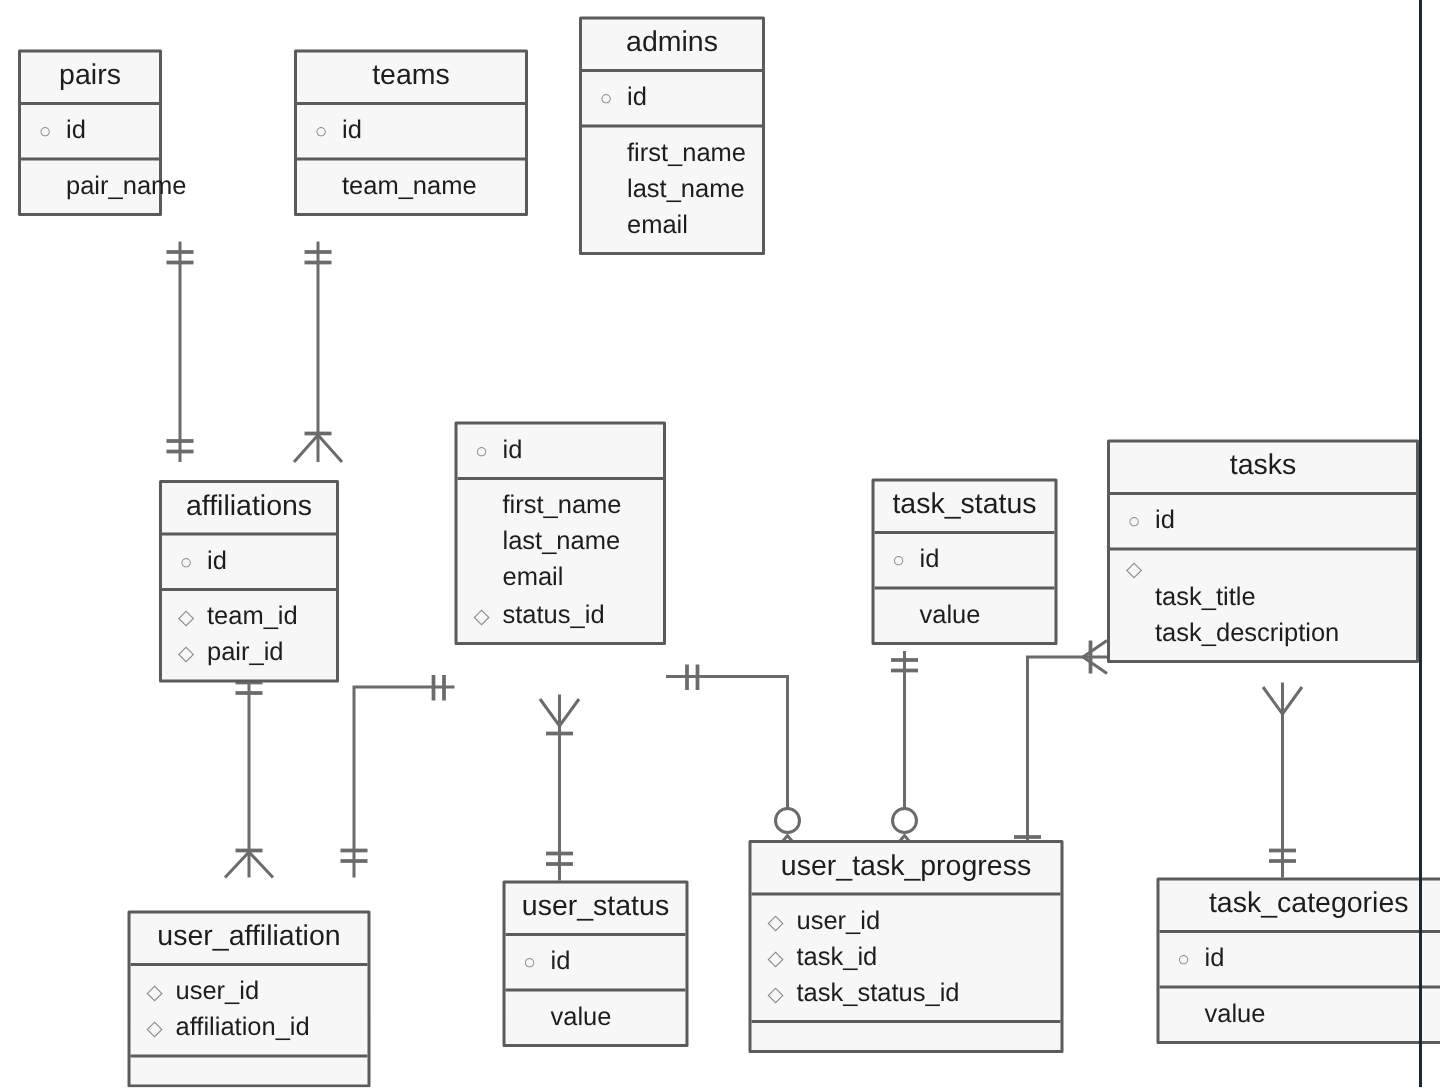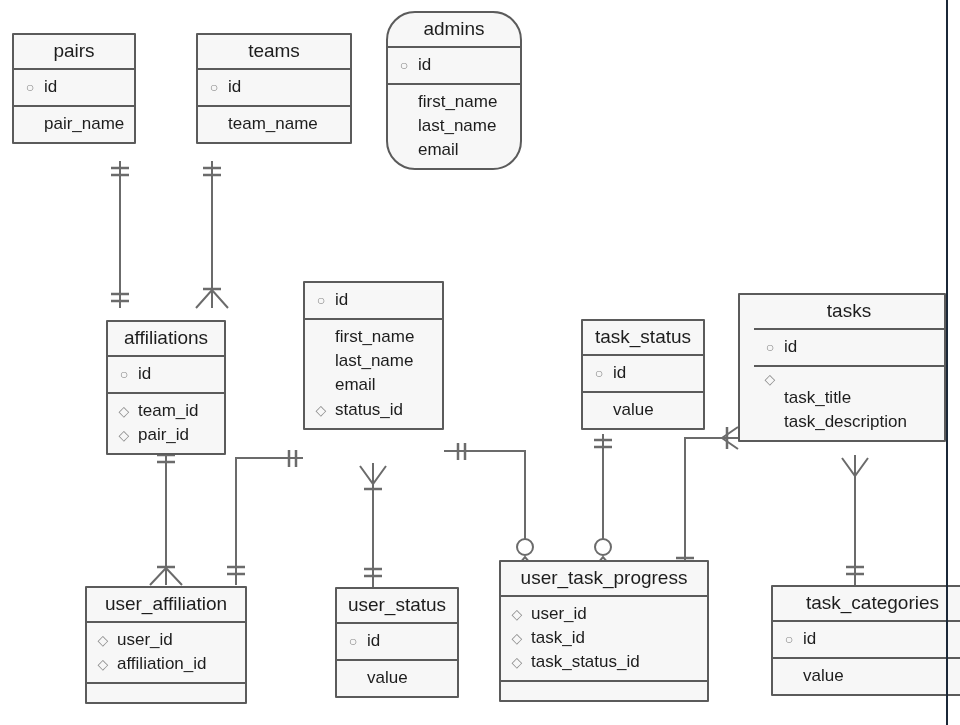--- a/index.html
+++ b/index.html
@@ -120,21 +120,21 @@
 
       <path d="M855 455 L855 585"></path>
       <path d="M842 458 L855 476 L868 458" stroke-width="2"></path>
       <path d="M846 567 L864 567" stroke-width="2.5"></path>
       <path d="M846 574 L864 574" stroke-width="2.5"></path>
 
     </g>
   </svg>
 
   <div id="entity-layer">
-      <div class="entity" style="left: 12px; top: 33px; width: 124px;">
+      <div class="entity" style="left: 12px; top: 33px; width: 96px;">
         <div class="ent-title">pairs</div>
         <div class="ent-sec">
           <div class="row">
             <span class="key">○</span>
             <span class="lbl">id</span>
           </div>
         </div>
         <div class="ent-sec last">
           <div class="row">
             <span class="key"></span>
@@ -150,21 +150,21 @@
             <span class="lbl">id</span>
           </div>
         </div>
         <div class="ent-sec last">
           <div class="row">
             <span class="key"></span>
             <span class="lbl">team_name</span>
           </div>
         </div>
       </div>
-      <div class="entity" style="left: 386px; top: 11px; width: 136px; border-radius: 29px;">
+      <div class="entity" style="left: 386px; top: 11px; width: 124px;">
         <div class="ent-title">admins</div>
         <div class="ent-sec">
           <div class="row">
             <span class="key">○</span>
             <span class="lbl">id</span>
           </div>
         </div>
         <div class="ent-sec last">
           <div class="row">
             <span class="key"></span>
@@ -233,21 +233,21 @@
             <span class="lbl">id</span>
           </div>
         </div>
         <div class="ent-sec last">
           <div class="row">
             <span class="key"></span>
             <span class="lbl">value</span>
           </div>
         </div>
       </div>
-      <div class="entity" style="left: 738px; top: 293px; width: 208px; padding-left: 14px;">
+      <div class="entity" style="left: 738px; top: 293px; width: 208px;">
         <div class="ent-title">tasks</div>
         <div class="ent-sec">
           <div class="row">
             <span class="key">○</span>
             <span class="lbl">id</span>
           </div>
         </div>
         <div class="ent-sec last">
           <div class="row">
             <span class="key">◇</span>
@@ -255,21 +255,21 @@
           <div class="row">
             <span class="key none"></span>
             <span class="lbl">task_title</span>
           </div>
           <div class="row">
             <span class="key none"></span>
             <span class="lbl">task_description</span>
           </div>
         </div>
       </div>
-      <div class="entity" style="left: 85px; top: 586px; width: 162px;">
+      <div class="entity" style="left: 85px; top: 607px; width: 162px;">
         <div class="ent-title">user_affiliation</div>
         <div class="ent-sec">
           <div class="row">
             <span class="key">◇</span>
             <span class="lbl">user_id</span>
           </div>
           <div class="row">
             <span class="key">◇</span>
             <span class="lbl">affiliation_id</span>
           </div>

